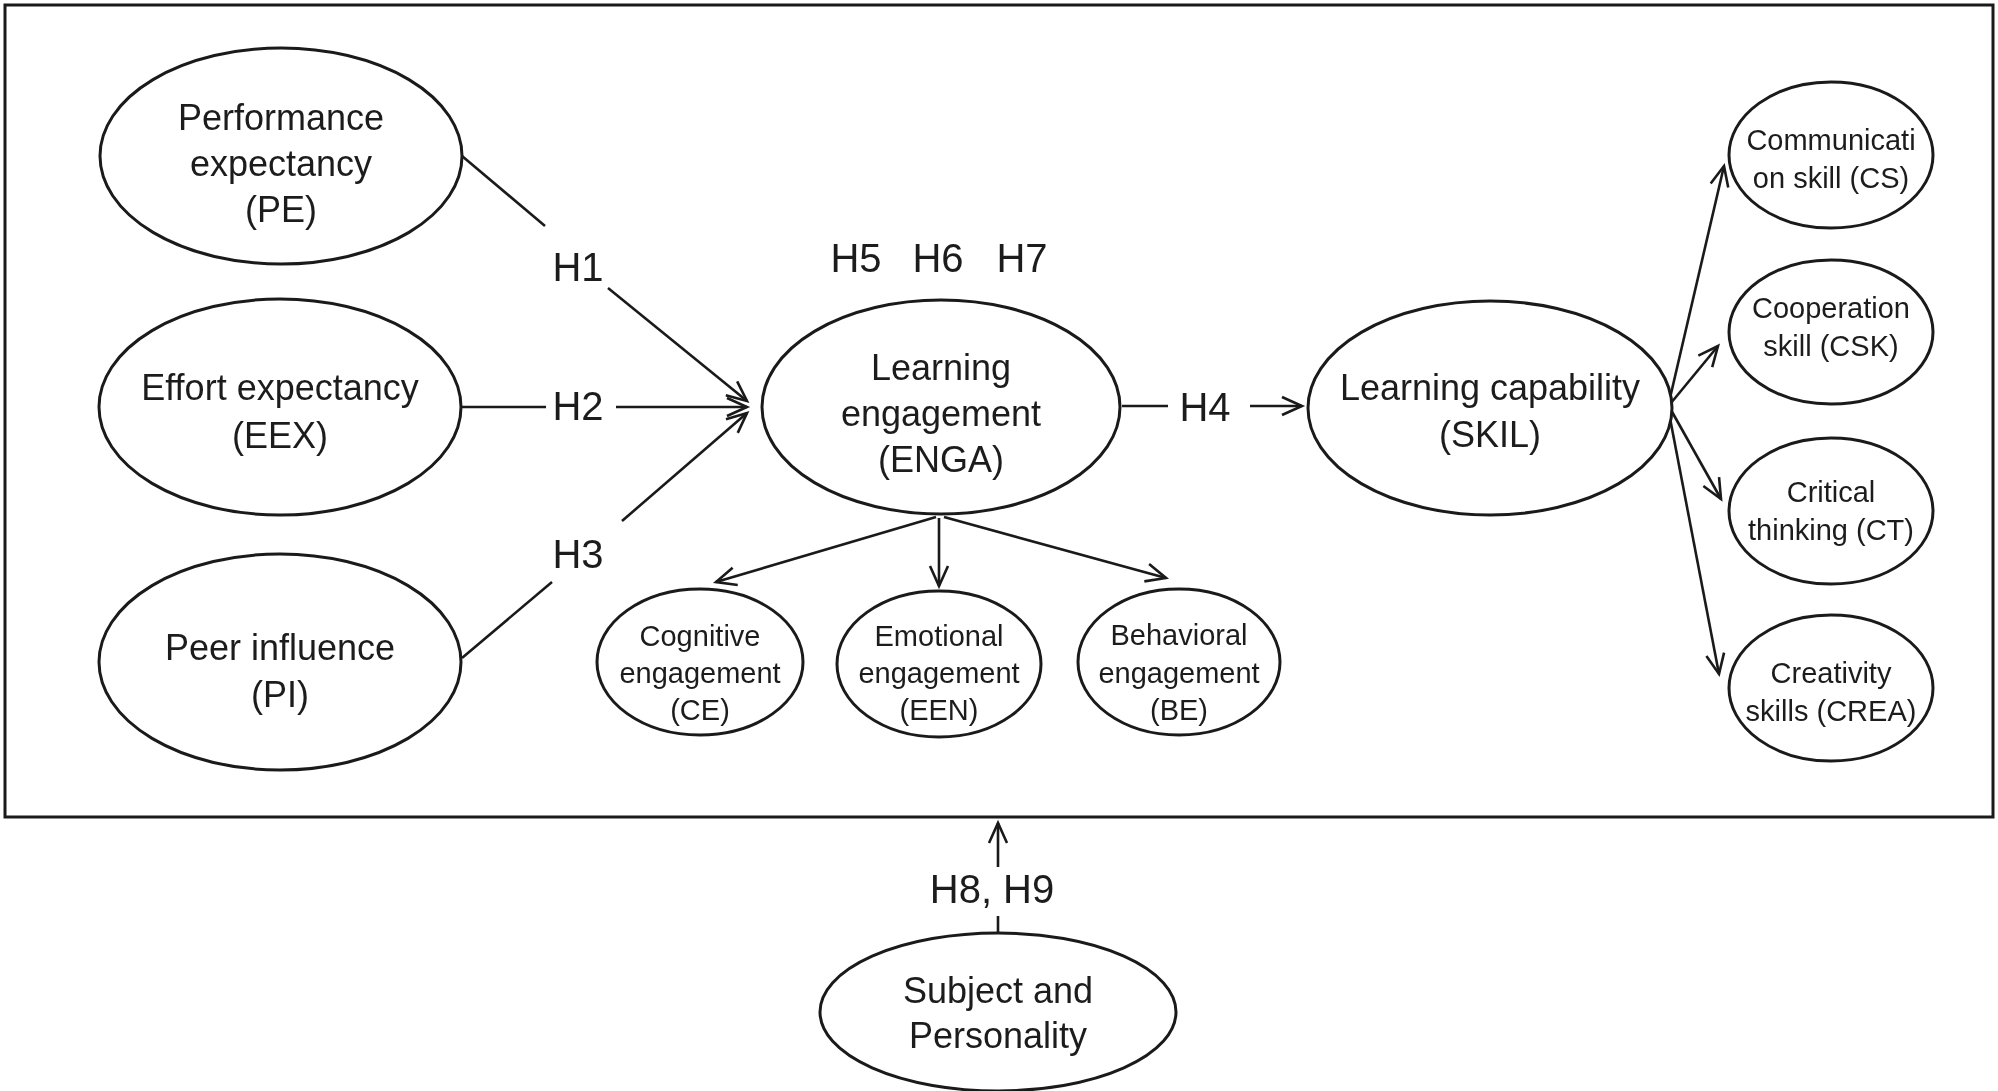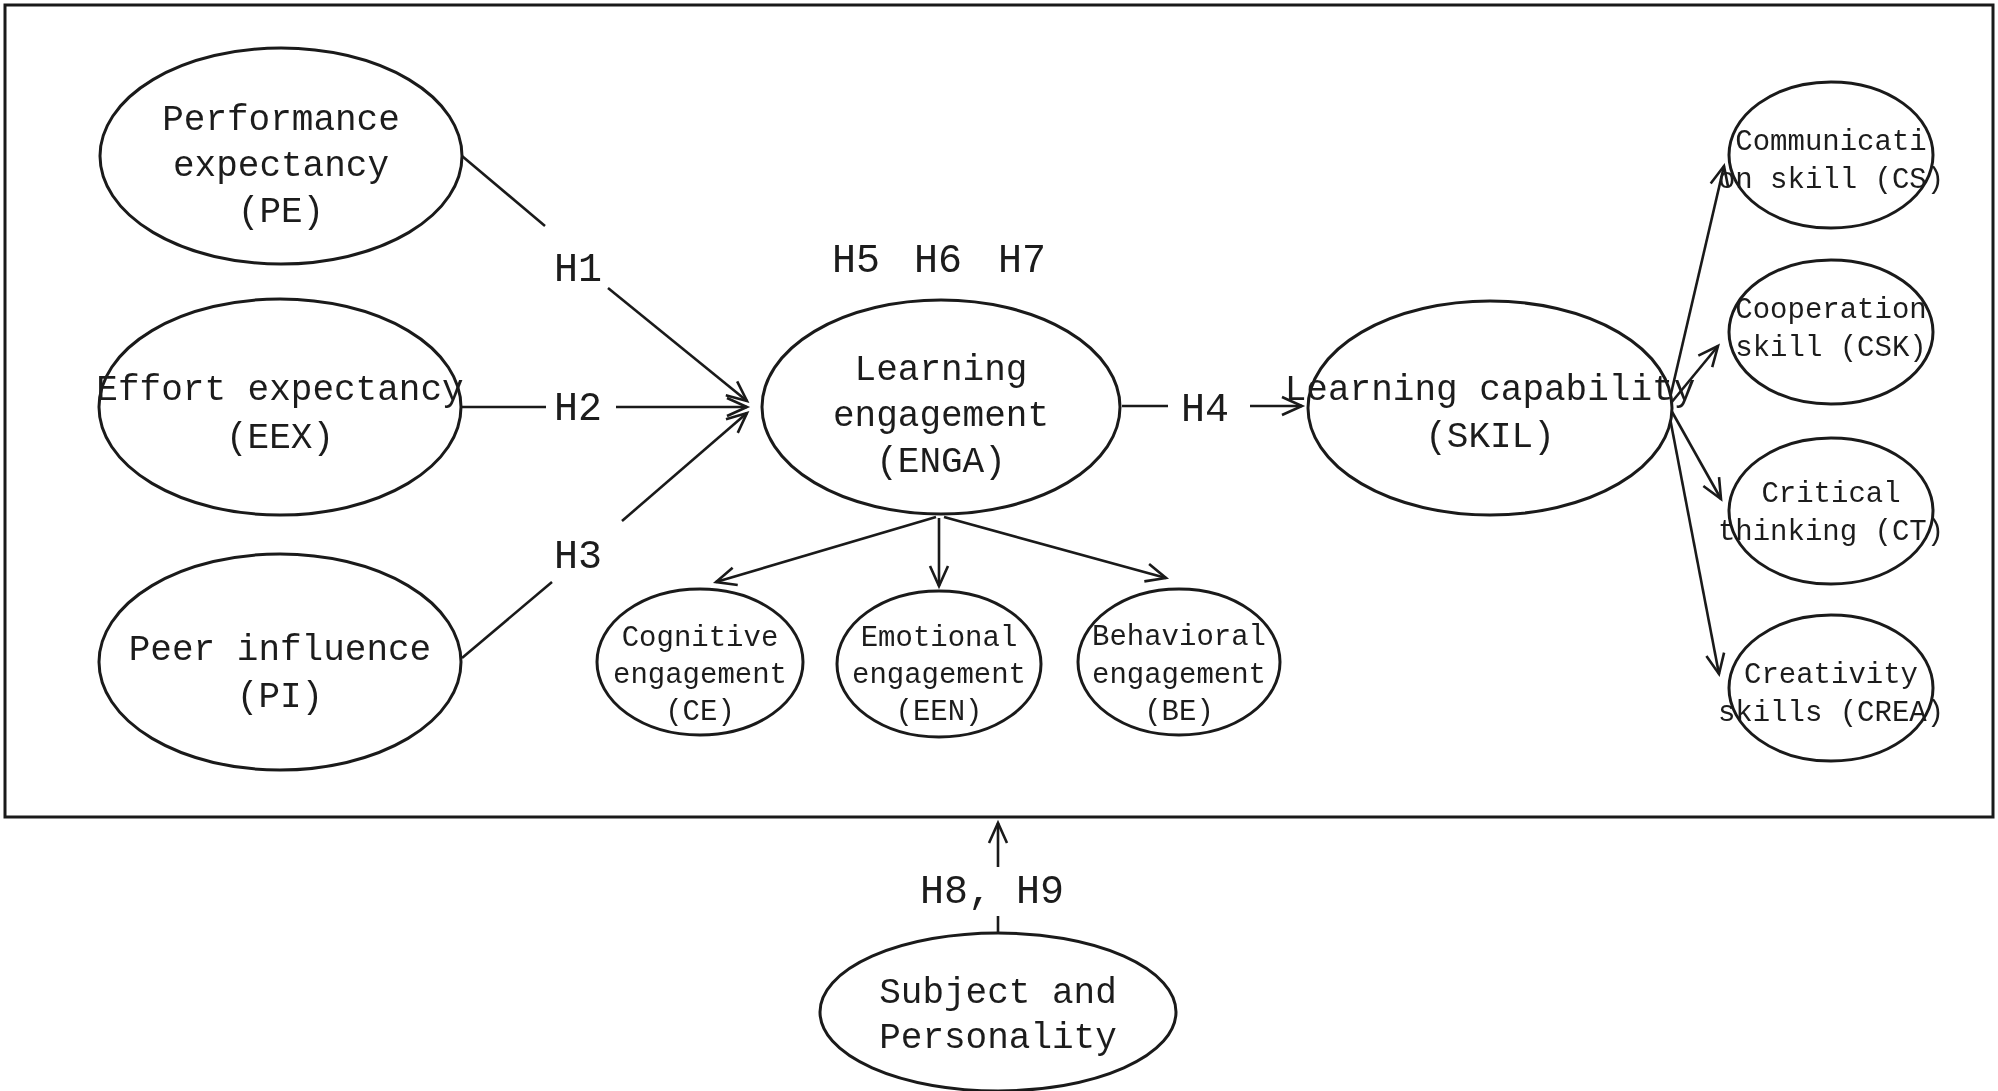--- a/index.html
+++ b/index.html
@@ -1,21 +1,21 @@
 <!DOCTYPE html>
 <html><head>
 <meta charset="utf-8">
 <style>
   html, body { margin: 0; padding: 0; background: #ffffff; }
   .canvas {
     position: relative;
     width: 1998px;
     height: 1091px;
     background: #ffffff;
-    font-family: Liberation Mono, monospace;
+    font-family: Liberation Sans, sans-serif;
   }
   svg { display: block; }
   .node-ellipse { fill: #ffffff; stroke: #1a1a1a; stroke-width: 3; }
   .frame { fill: none; stroke: #1a1a1a; stroke-width: 3; }
   .connector { stroke: #1a1a1a; stroke-width: 2.6; fill: none; }
   .node-text-lg { font-size: 36px; fill: #1c1c1c; text-anchor: middle; }
   .node-text-sm { font-size: 29px; fill: #1c1c1c; text-anchor: middle; }
   .hyp-label { font-size: 40px; fill: #1c1c1c; text-anchor: middle; }
 </style>
 </head>

